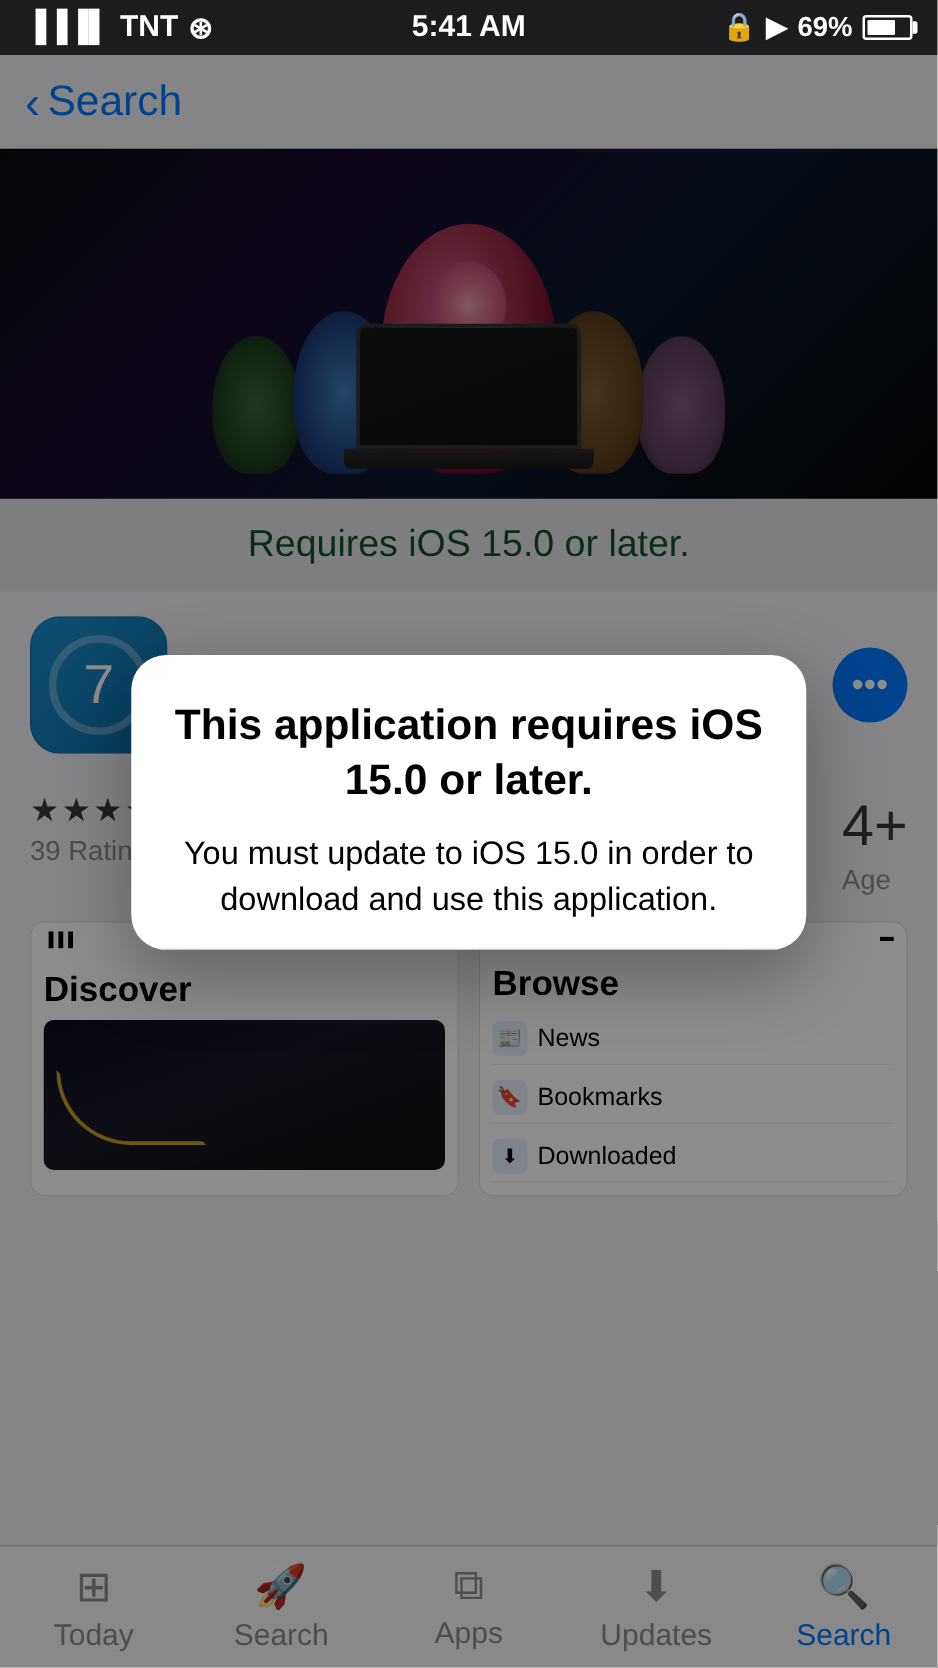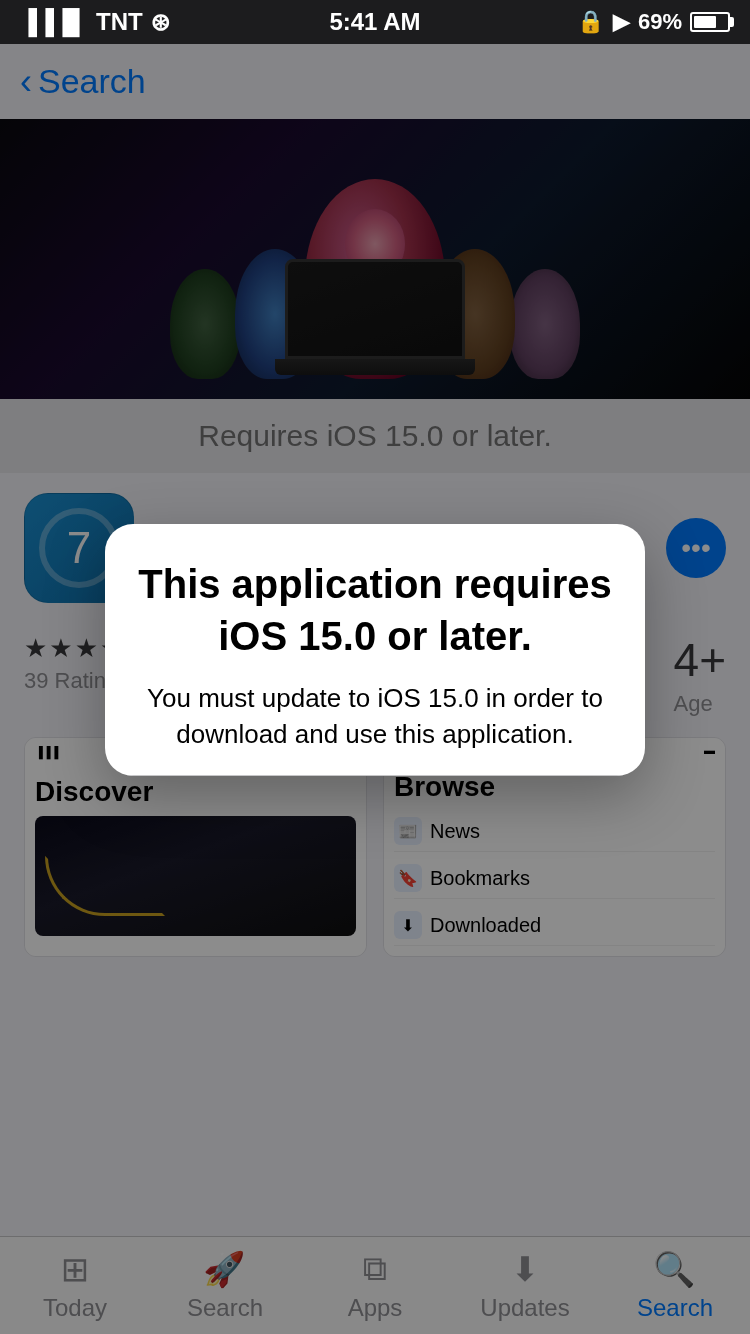--- a/index.html
+++ b/index.html
@@ -201,21 +201,21 @@
       border-radius: 0 0 6px 6px;
     }
 
     
     .requires-banner {
       background: #e5e5ea;
       padding: 20px 30px;
       text-align: center;
     }
     .requires-text {
-      color: #737373;
+      color: #14532d;
       font-size: 30px;
     }
 
     
     .app-info-row {
       background: #f2f2f7;
       padding: 20px 24px;
       display: flex;
       align-items: center;
       gap: 20px;
@@ -451,21 +451,21 @@
       border-radius: 28px;
       width: 540px;
       overflow: hidden;
       box-shadow: 0 20px 60px rgba(0,0,0,0.3);
     }
     .modal-body {
       padding: 34px 30px 22px;
       text-align: center;
     }
     .modal-title {
-      font-size: 40px;
+      font-size: 34px;
       font-weight: 700;
       color: #000;
       margin-bottom: 18px;
       line-height: 1.3;
     }
     .modal-message {
       font-size: 26px;
       color: #000;
       line-height: 1.4;
       margin-top: 10px;

